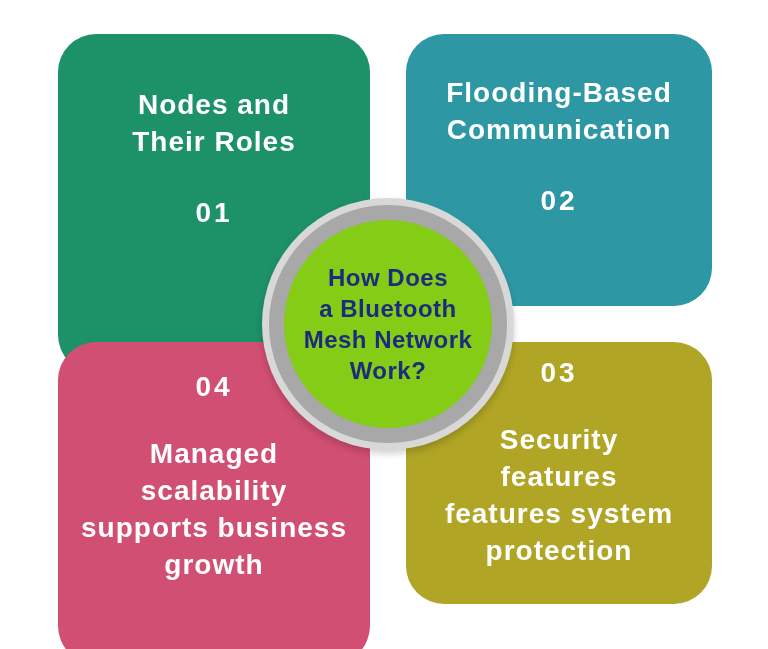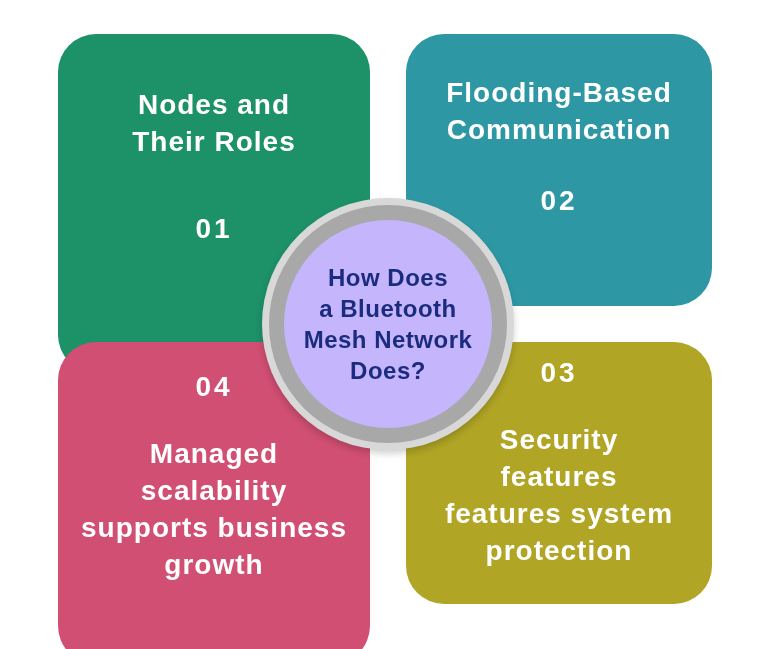--- a/index.html
+++ b/index.html
@@ -15,21 +15,21 @@
     position: absolute;
     border-radius: 38px;
     color: #ffffff;
     display: flex;
     flex-direction: column;
     align-items: center;
     text-align: center;
     font-weight: bold;
     box-sizing: border-box;
   }
-  .card-tl { left: 58px;  top: 34px;  width: 312px; height: 339px; padding-top: 52px; gap: 16px; }
+  .card-tl { left: 58px;  top: 34px;  width: 312px; height: 339px; padding-top: 52px; }
   .card-tr { left: 406px; top: 34px;  width: 306px; height: 272px; padding-top: 40px; }
   .card-bl { left: 58px;  top: 342px; width: 312px; height: 322px; padding-top: 26px; }
   .card-br { left: 406px; top: 342px; width: 306px; height: 262px; padding-top: 12px; }
   .card-title {
     font-size: 28px;
     line-height: 37px;
     letter-spacing: 1px;
   }
   .card-num {
     font-size: 28px;
@@ -109,22 +109,22 @@
     <div class="card-title">
       <div>Security</div>
       <div>features</div>
       <div>features system</div>
       <div>protection</div>
     </div>
   </div>
 
   <div class="hub" style="background-color: rgb(216, 216, 216);">
     <div class="hub-mid" style="background-color: rgb(168, 168, 168);">
-      <div class="hub-inner" style="background-color: #c4b5fd; color: rgb(27, 44, 126);">
+      <div class="hub-inner" style="background-color: #84cc16; color: rgb(27, 44, 126);">
         <div>How Does</div>
         <div>a Bluetooth</div>
         <div>Mesh Network</div>
-        <div>Does?</div>
+        <div>Work?</div>
       </div>
     </div>
   </div>
 
 </div>
 
 </body></html>

